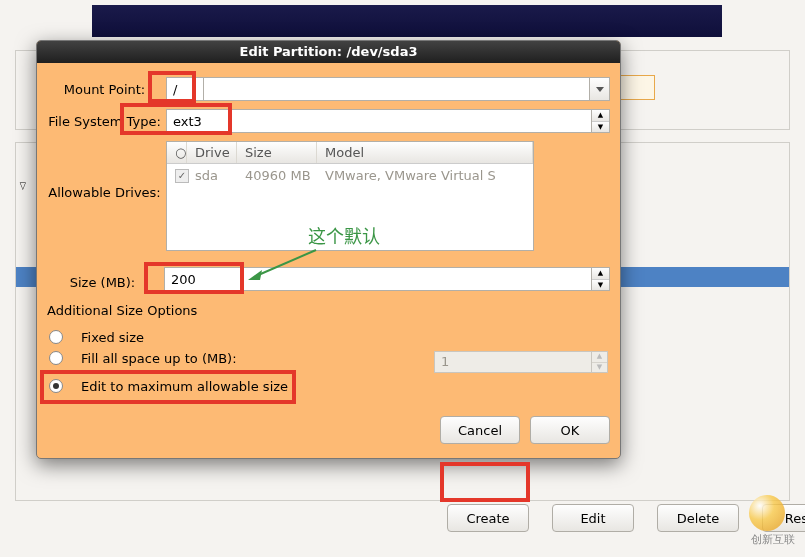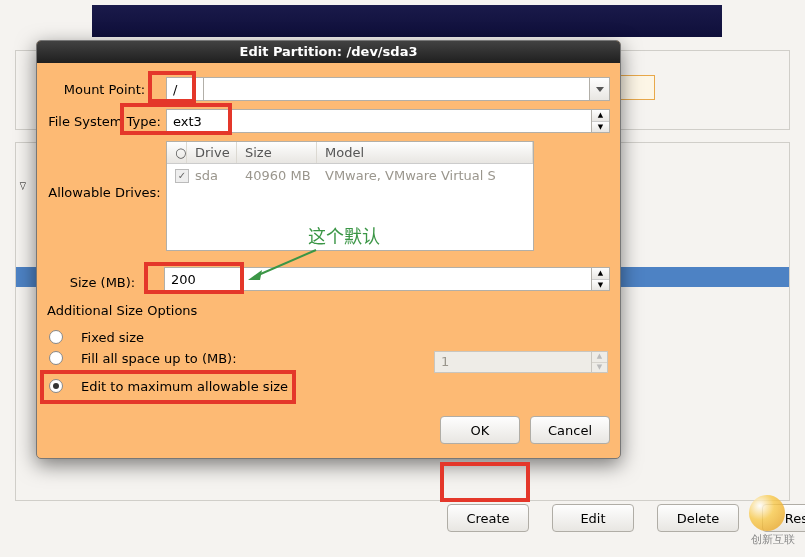--- a/index.html
+++ b/index.html
@@ -165,22 +165,22 @@
         </div>
       </div>
       <div class="opt-row">
         <span class="radio sel"></span>
         <span>Edit to maximum allowable size</span>
       </div>
     </div>
 
 
     <div class="dlg-btns">
+      <button class="dlg-btn">Cancel</button>
       <button class="dlg-btn">OK</button>
-      <button class="dlg-btn">Cancel</button>
     </div>
   </div>
 </div>
 
 <div class="hl" style="top:71px; left:148px; width:48px; height:32px"></div>
 <div class="hl" style="top:103px; left:120px; width:112px; height:32px"></div>
 <div class="hl" style="top:262px; left:144px; width:100px; height:32px"></div>
 <div class="hl" style="top:370px; left:40px; width:256px; height:34px"></div>
 <div class="hl" style="top:462px; left:440px; width:90px; height:40px"></div>
 

